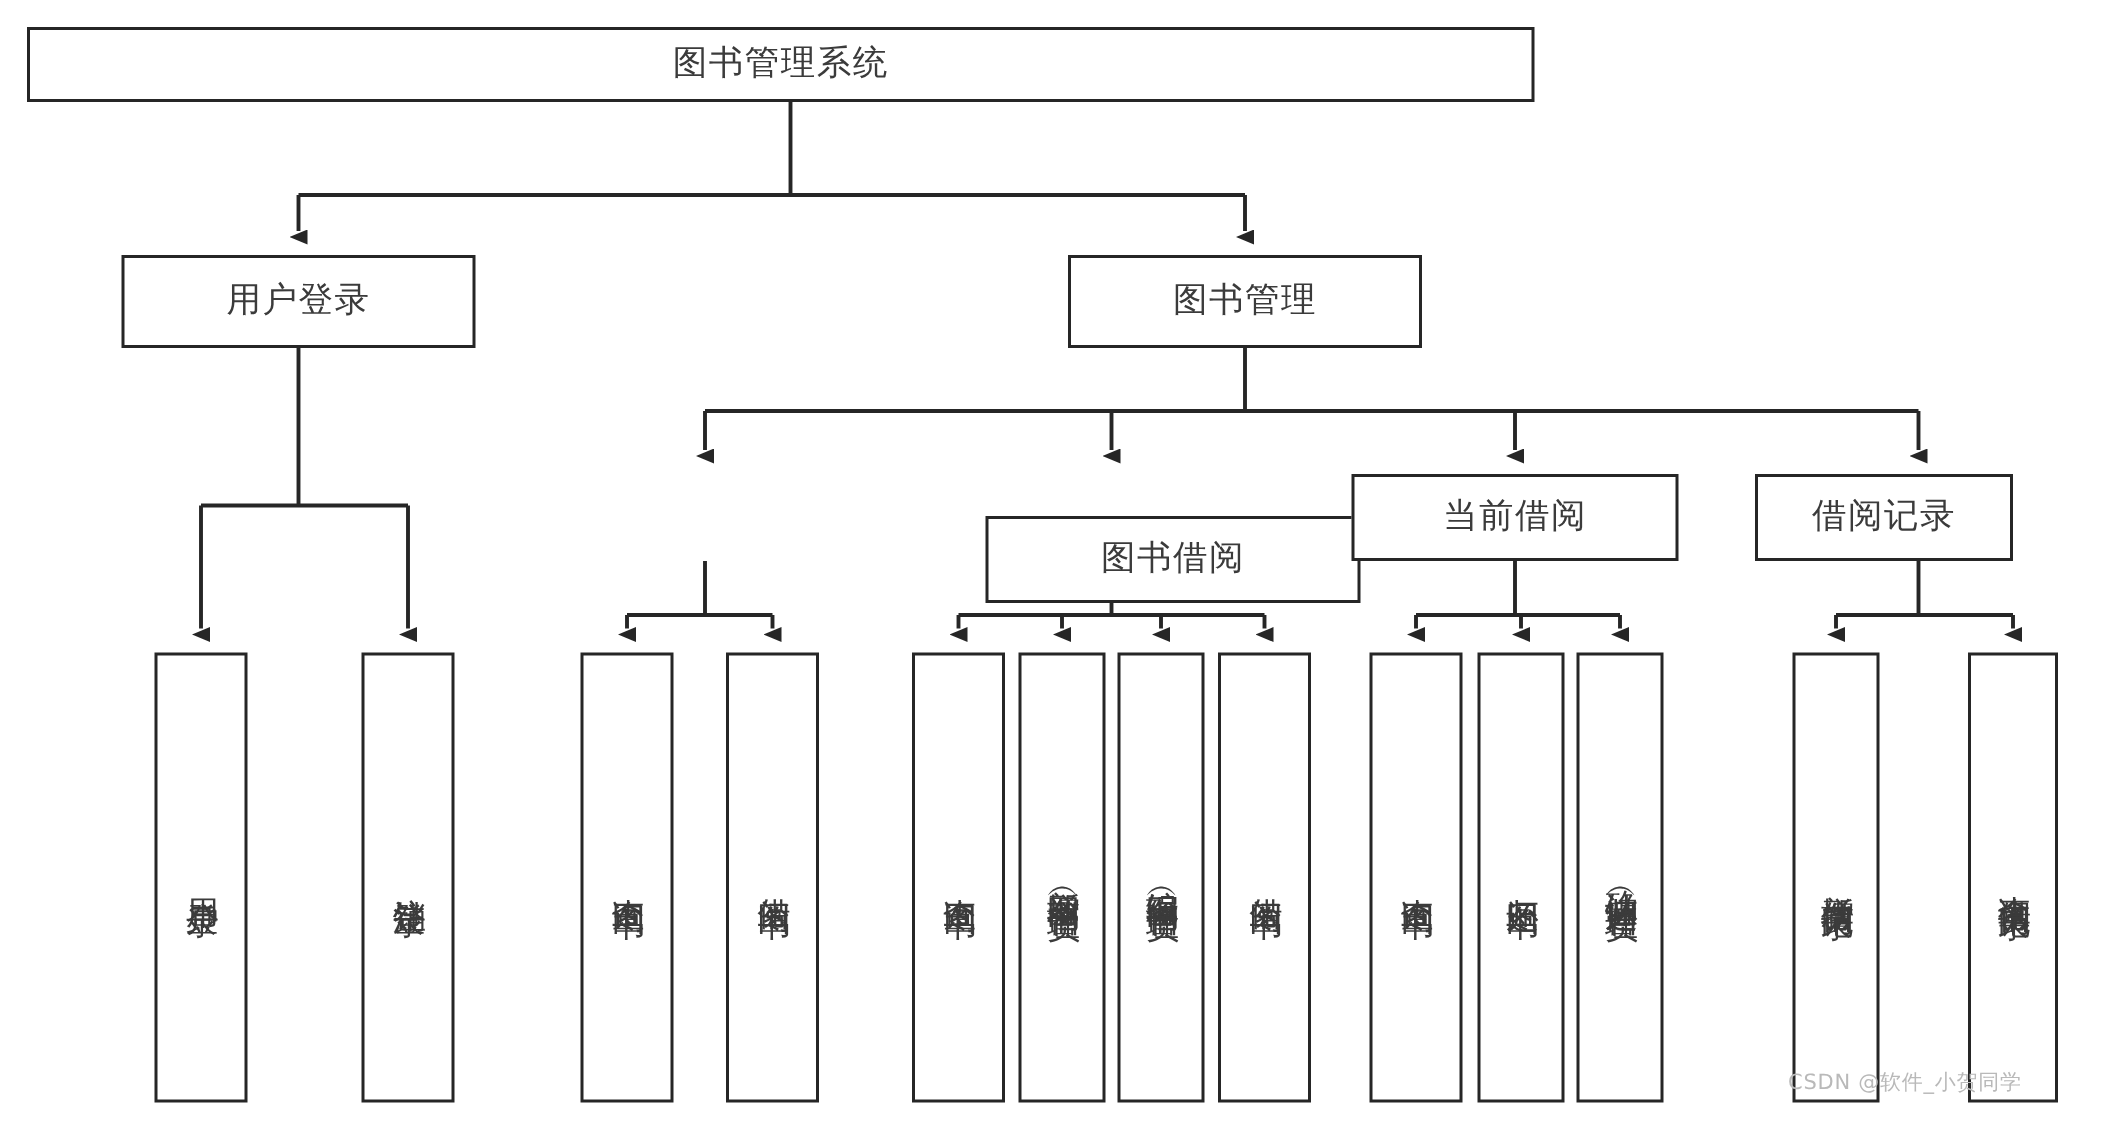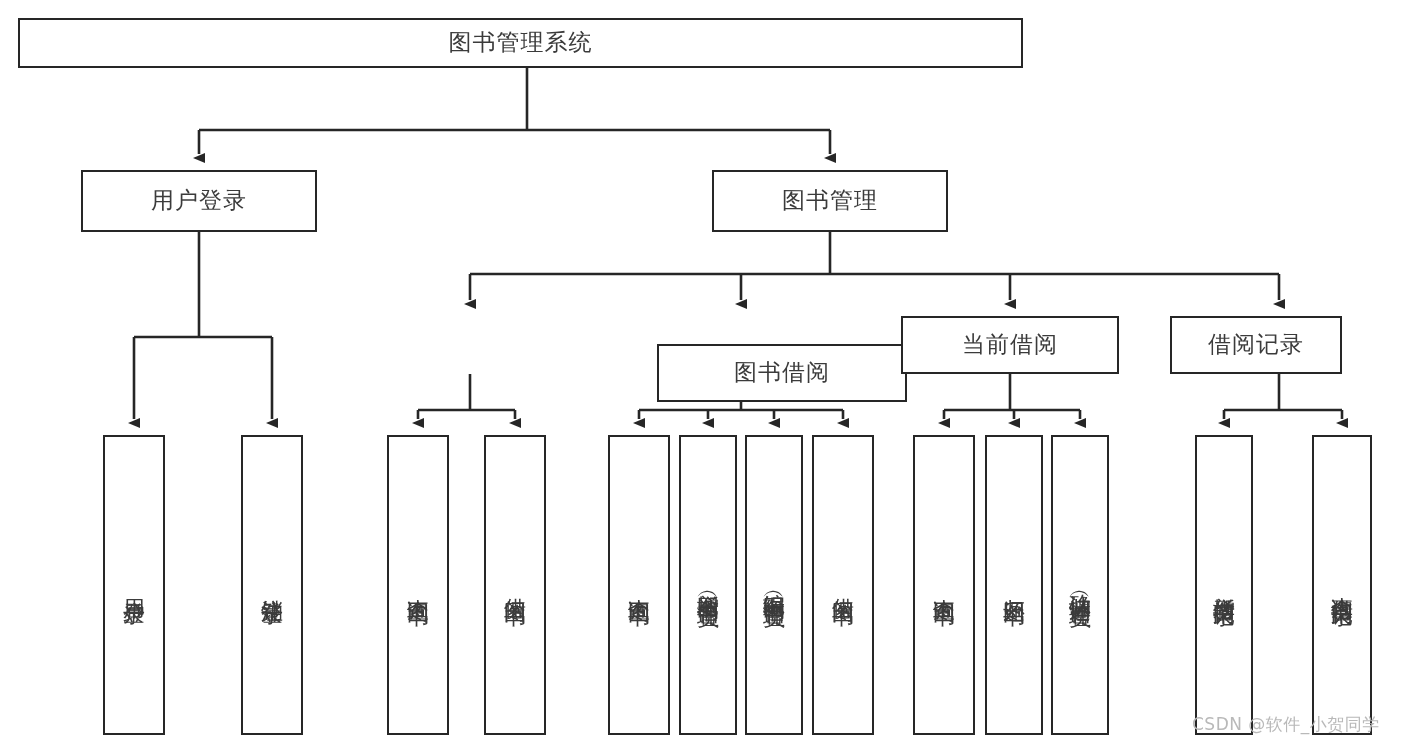--- a/index.html
+++ b/index.html
@@ -51,21 +51,21 @@
   }
   .node.vert .vlabel {
     writing-mode: vertical-rl;
     text-orientation: upright;
     display: block;
   }
   #watermark {
     position: absolute;
     left: 1192px;
     top: 713px;
-    font-size: 17px;
+    font-size: 14px;
     color: #b9b9b9;
     letter-spacing: 0.5px;
     white-space: nowrap;
     font-family: "DejaVu Sans", "Liberation Sans", sans-serif;
   }
 </style>
 </head>
 <body>
 
 <div id="diagram-root">

